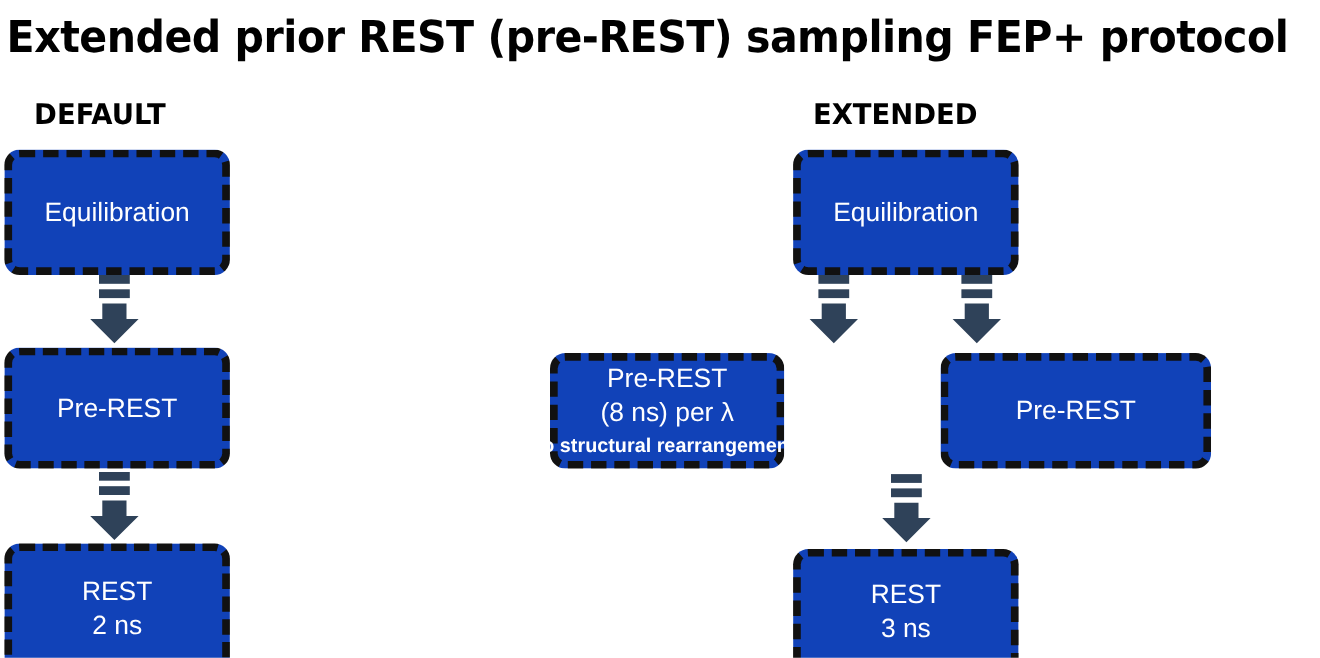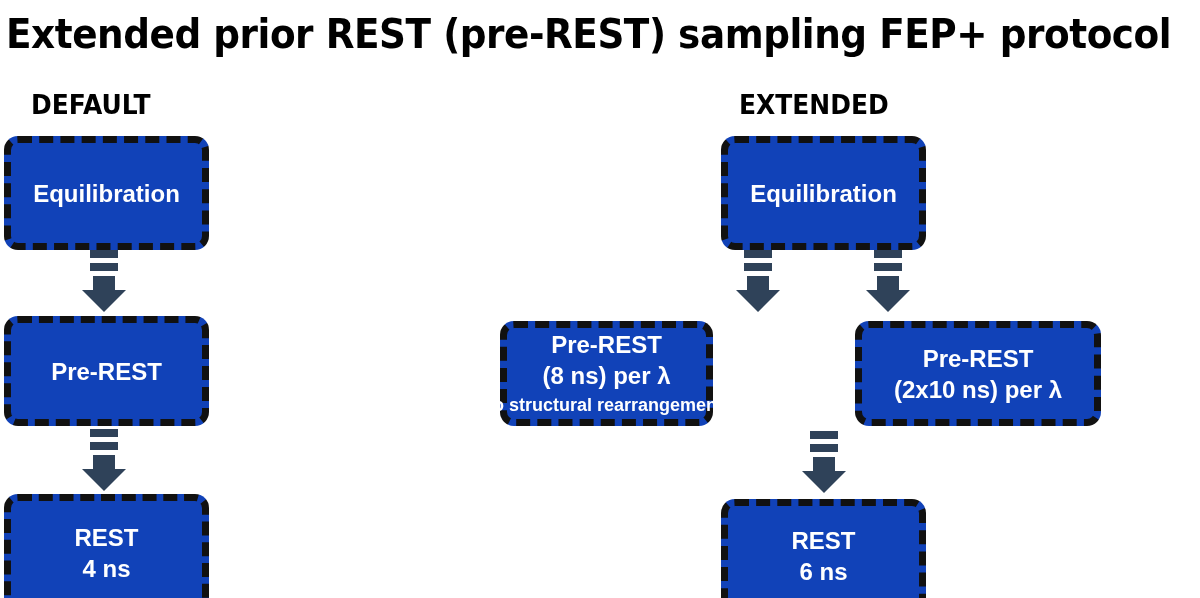--- a/index.html
+++ b/index.html
@@ -69,21 +69,21 @@
     align-items: center;
     justify-content: center;
     color: #ffffff;
     text-align: center;
     z-index: 2;
   }
   .box .line1,
   .box .line2 {
     font-size: 24px;
     line-height: 31px;
-    font-weight: 700;
+    font-weight: 400;
     white-space: nowrap;
     text-align: center;
   }
   .box .sub {
     font-size: 18px;
     line-height: 25px;
     font-weight: 700;
     white-space: nowrap;
     margin-top: 2px;
   }
@@ -142,21 +142,21 @@
   <div class="arrow" id="arrow-default-2">
     <svg width="46" height="63" viewBox="0 0 46 63" xmlns="http://www.w3.org/2000/svg">
       <rect x="9" y="0" width="28" height="8" fill="#2f4259"></rect>
       <rect x="9" y="13" width="28" height="8" fill="#2f4259"></rect>
       <path d="M12 26 H34 V40 H45 L23 62 L1 40 H12 Z" fill="#2f4259"></path>
     </svg>
   </div>
 
   <div class="box" id="box-default-rest">
     <div class="line1">REST</div>
-    <div class="line2">4 ns</div>
+    <div class="line2">2 ns</div>
   </div>
 
   <div class="box" id="box-extended-equilibration">
     <div class="line1">Equilibration</div>
   </div>
 
   <div class="arrow" id="arrow-extended-1">
     <svg width="46" height="63" viewBox="0 0 46 63" xmlns="http://www.w3.org/2000/svg">
       <rect x="9" y="0" width="28" height="8" fill="#2f4259"></rect>
       <rect x="9" y="13" width="28" height="8" fill="#2f4259"></rect>
@@ -173,29 +173,28 @@
   </div>
 
   <div class="box" id="box-extended-prerest-left">
     <div class="line1">Pre-REST</div>
     <div class="line2">(8 ns) per λ</div>
     <div class="sub">No structural rearrangements</div>
   </div>
 
   <div class="box" id="box-extended-prerest-right">
     <div class="line1">Pre-REST</div>
-    <div class="line2">(2x10 ns) per λ</div>
   </div>
 
   <div class="arrow" id="arrow-extended-3">
     <svg width="46" height="63" viewBox="0 0 46 63" xmlns="http://www.w3.org/2000/svg">
       <rect x="9" y="0" width="28" height="8" fill="#2f4259"></rect>
       <rect x="9" y="13" width="28" height="8" fill="#2f4259"></rect>
       <path d="M12 26 H34 V40 H45 L23 62 L1 40 H12 Z" fill="#2f4259"></path>
     </svg>
   </div>
 
   <div class="box" id="box-extended-rest">
     <div class="line1">REST</div>
-    <div class="line2">6 ns</div>
+    <div class="line2">3 ns</div>
   </div>
 
 </div>
 
 </body></html>

